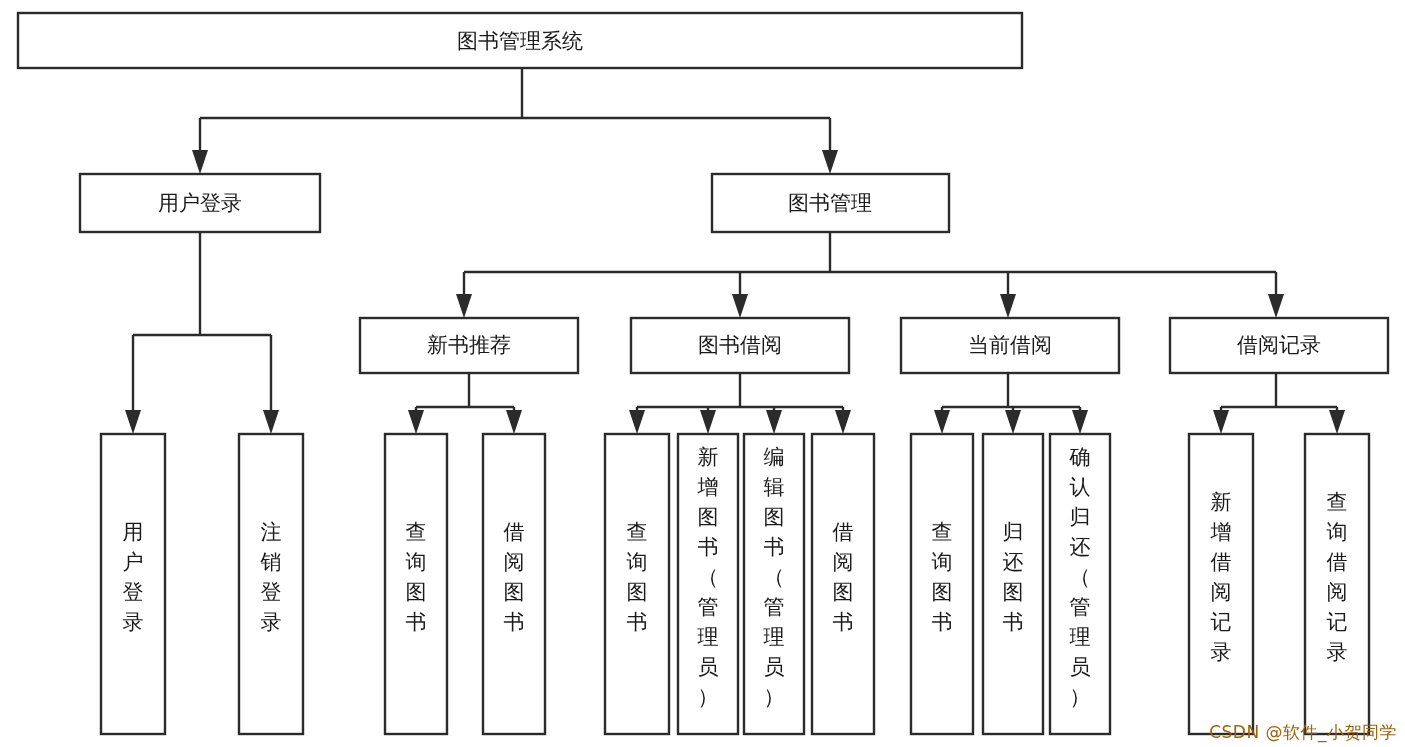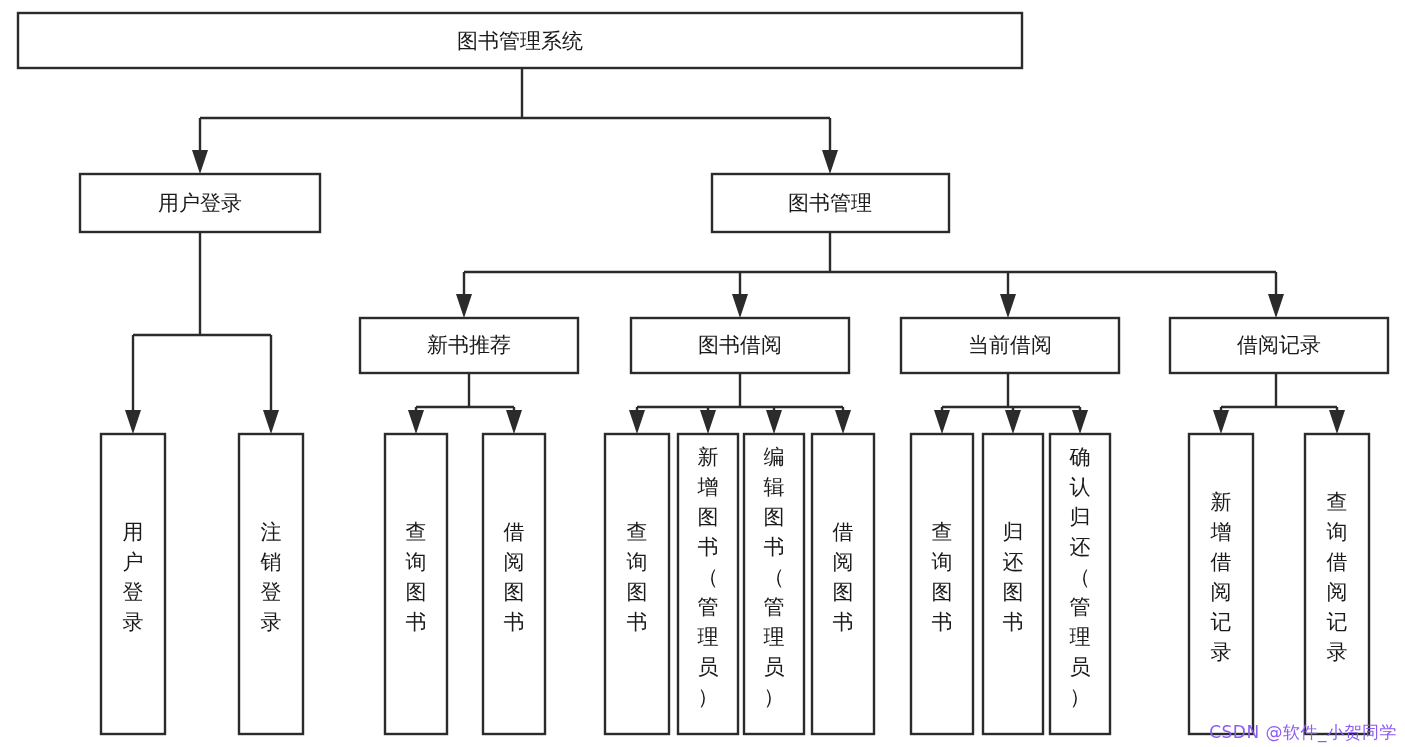--- a/index.html
+++ b/index.html
@@ -54,21 +54,21 @@
     font-size: 21px;
     fill: #1a1a1a;
     text-anchor: middle;
   }
   .watermark-text {
     position: absolute;
     right: 8px;
     bottom: 3px;
     font-family: "DejaVu Sans", "Liberation Sans", sans-serif;
     font-size: 17px;
-    color: #8b5cf6;
+    color: #a16207;
     white-space: nowrap;
     letter-spacing: 0.5px;
     pointer-events: none;
     margin-left: 42px;
   }
 </style>
 </head>
 <body>
 
 <div id="diagram-root">

